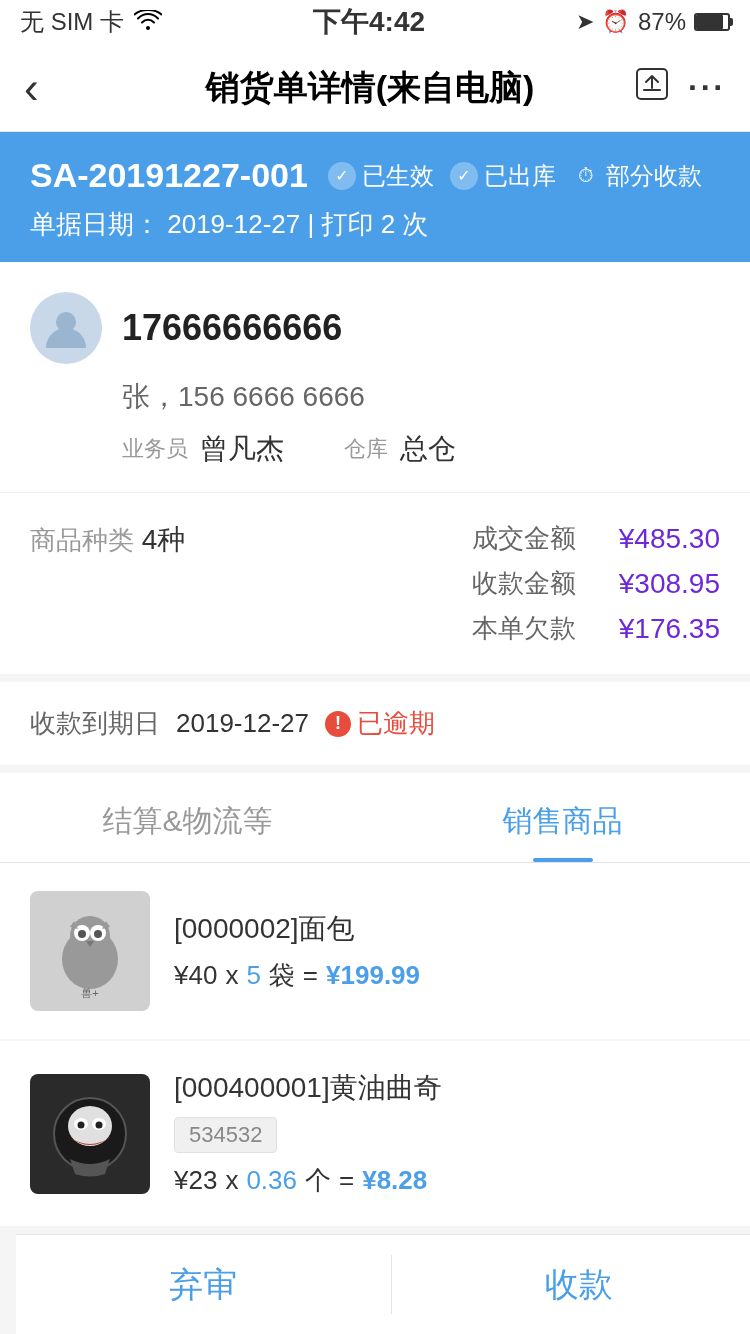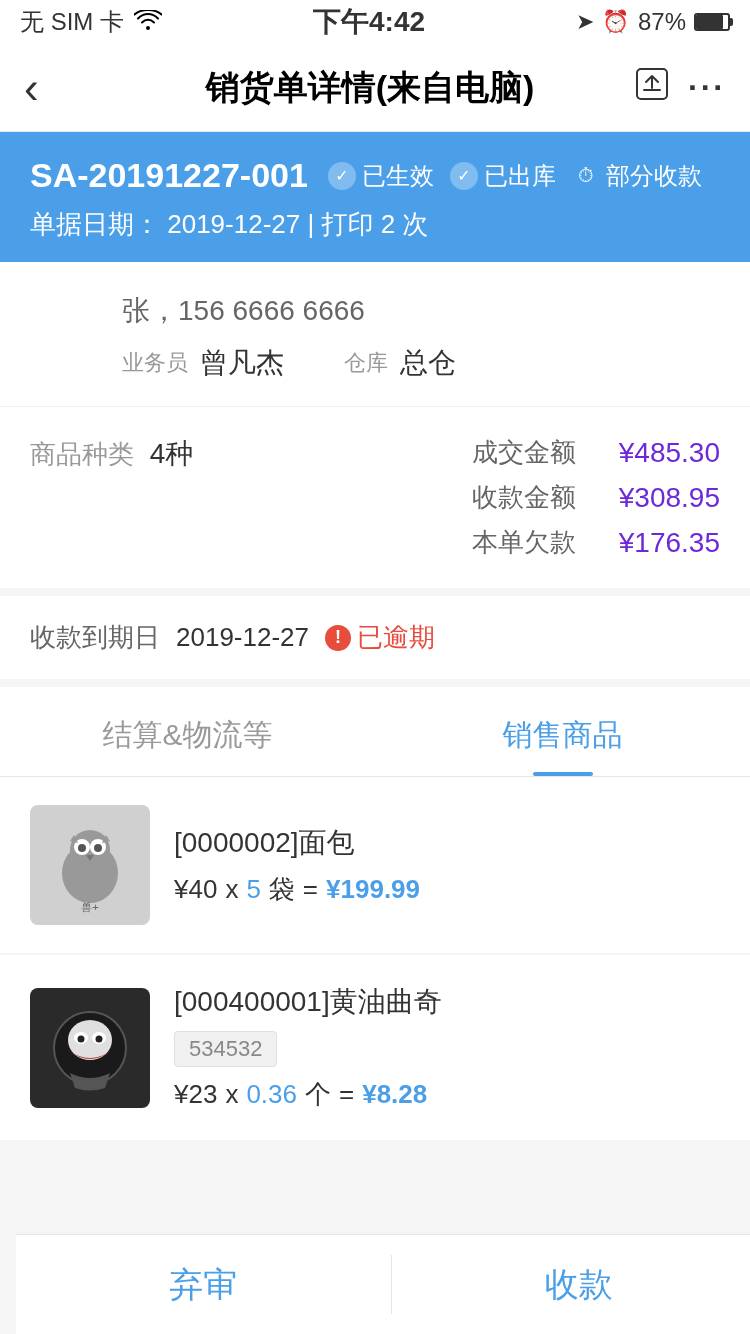--- a/index.html
+++ b/index.html
@@ -157,21 +157,21 @@
     .summary-section {
       background: #fff;
       padding: 28px 30px;
       display: flex;
       align-items: flex-start;
       justify-content: space-between;
       border-bottom: 8px solid #f5f5f5;
     }
     .summary-left {}
     .summary-item-label { color: #999; font-size: 26px; }
-    .summary-item-value { color: #333; font-size: 28px; display: inline; margin-left: 8px; text-align: right; }
+    .summary-item-value { color: #333; font-size: 28px; display: inline; margin-left: 0; text-align: right; }
     .summary-right {
       display: flex;
       flex-direction: column;
       align-items: flex-end;
       gap: 10px;
     }
     .summary-row {
       display: flex;
       align-items: center;
       justify-content: space-between;
@@ -391,20 +391,29 @@
     </div>
   </div>
   <div class="order-date">
     <span>单据日期：</span>
     <span>2019-12-27</span>
     <span>| 打印 2 次</span>
   </div>
 </div>
 
 <div class="customer-section">
+  <div class="customer-row">
+    <div class="avatar">
+      <svg width="44" height="44" viewBox="0 0 44 44" fill="none">
+        <circle cx="22" cy="16" r="10" fill="#7a9ec0"></circle>
+        <path d="M2 42c0-11 8.95-20 20-20s20 8.95 20 20" fill="#7a9ec0"></path>
+      </svg>
+    </div>
+    <span class="customer-name">17666666666</span>
+  </div>
   <div style="padding-left:92px;">
     <span class="customer-phone">张，156 6666 6666</span>
   </div>
   <div class="customer-meta">
     <div class="meta-item">
       <span class="meta-label">业务员</span>
       <span class="meta-value">曾凡杰</span>
     </div>
     <div class="meta-item">
       <span class="meta-label">仓库</span>

